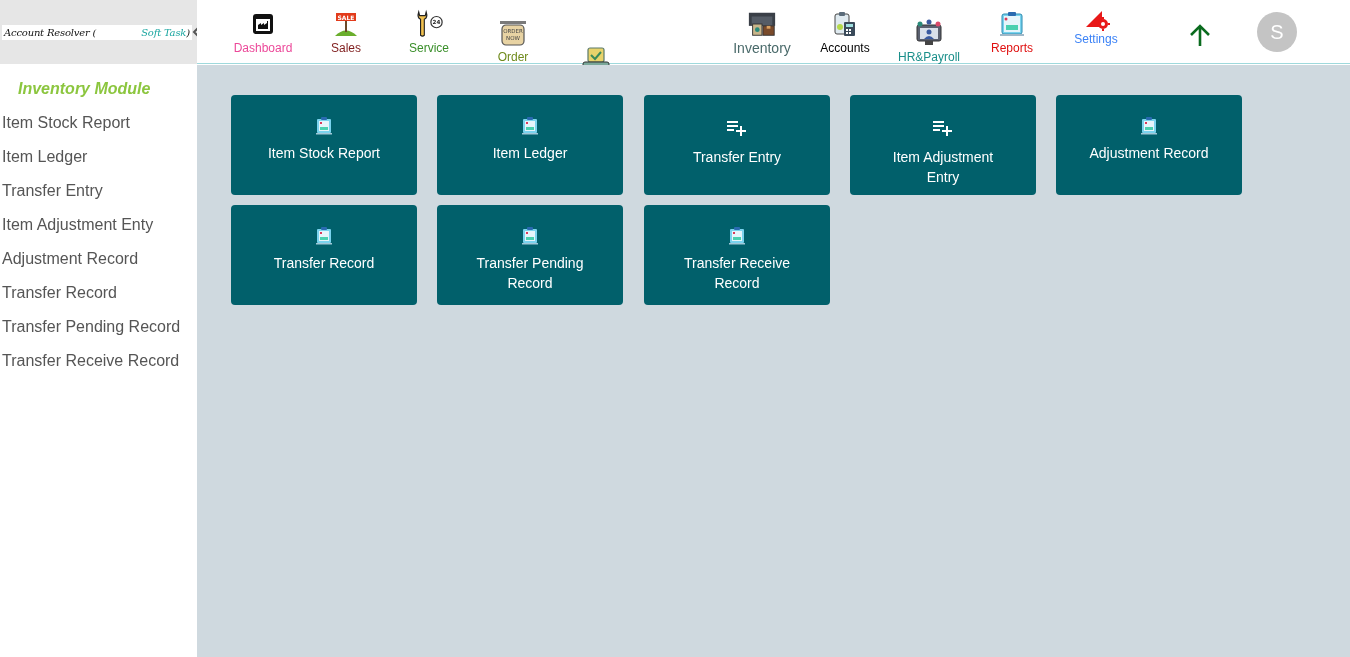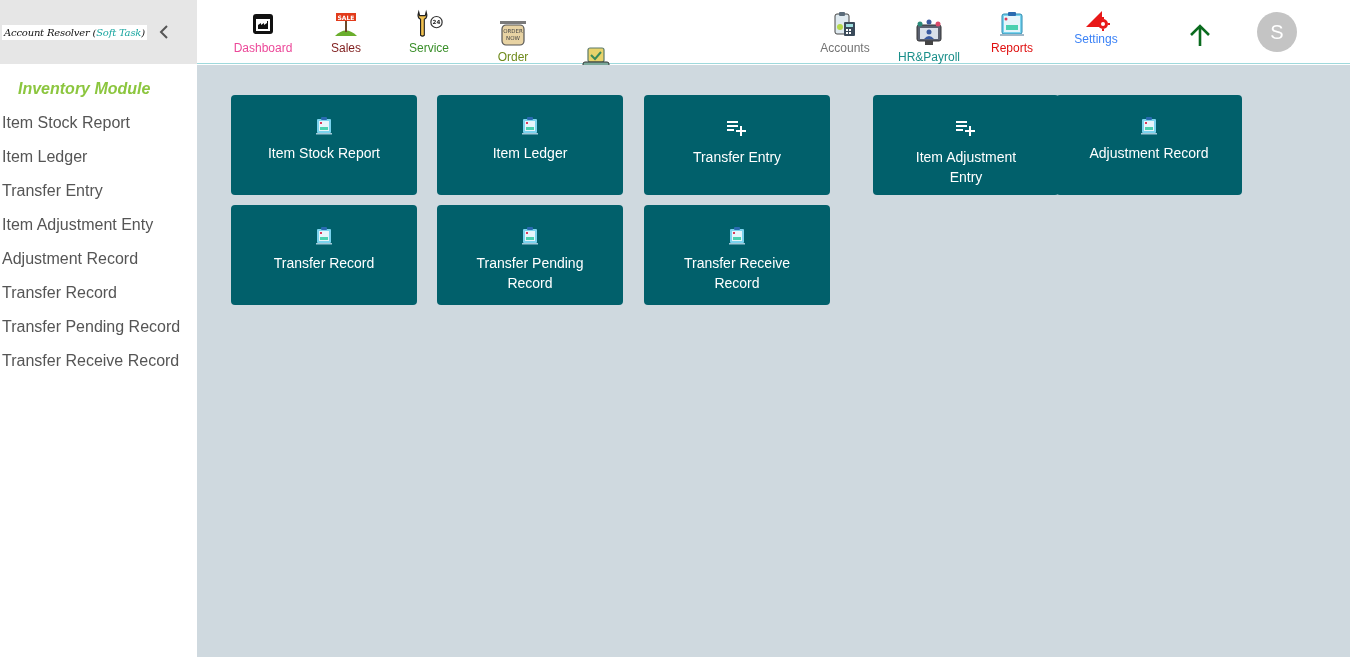--- a/index.html
+++ b/index.html
@@ -3,21 +3,21 @@
 <meta charset="utf-8">
 <style>
   * { box-sizing: border-box; margin: 0; padding: 0; }
   html, body { width: 1350px; height: 657px; overflow: hidden; background: #ffffff; font-family: "Liberation Sans", sans-serif; }
   .app { position: relative; width: 1350px; height: 657px; }
 
   
   .sidebar { position: absolute; left: 0; top: 0; width: 197px; height: 657px; background: #ffffff; }
   .brand-bar { height: 64px; background: #e6e6e6; display: flex; align-items: center; justify-content: space-between; padding: 0 27px 0 2px; }
   .brand { background: #ffffff; padding: 2px 2px; font-family: "DejaVu Serif", serif; font-style: italic; font-size: 10px; color: #111; white-space: nowrap; letter-spacing: -0.2px; }
-  .brand .soft { color: #1aa6a0; }
+  .brand .soft { color: #1aa6a0; padding-left: 45px; }
   .collapse-btn { width: 12px; height: 16px; display: flex; align-items: center; justify-content: center; cursor: pointer; }
   .module-title { margin-top: 15px; padding-left: 18px; font-size: 16px; font-weight: bold; font-style: italic; color: #8cc63f; height: 20px; line-height: 20px; }
   .side-menu { list-style: none; margin-top: 14px; }
   .side-menu li { padding-left: 2px; font-size: 16px; color: #555555; height: 34px; line-height: 20px; cursor: pointer; white-space: nowrap; }
 
   
   .topbar { position: absolute; left: 197px; top: 0; width: 1153px; height: 64px; background: #ffffff; border-bottom: 1px solid #9fd9dc; }
   .nav-item { position: absolute; top: 0; height: 64px; display: flex; flex-direction: column; align-items: center; cursor: pointer; }
   .nav-item .ico { width: 30px; height: 30px; margin-top: 9px; display: flex; align-items: center; justify-content: center; }
   .nav-item .lbl { font-size: 12px; margin-top: 2px; white-space: nowrap; }
@@ -113,36 +113,49 @@
             <rect x="7" y="2" width="16" height="14" rx="2" fill="#e8d36b" stroke="#5a7a6a" stroke-width="1.2"></rect>
             <path d="M10 9 L14 13 L20 6" fill="none" stroke="#3a8a5a" stroke-width="2"></path>
             <rect x="2" y="16" width="26" height="10" rx="2" fill="#7aa89a" stroke="#333" stroke-width="1"></rect>
             <text x="15" y="23.5" font-size="5" font-family="DejaVu Sans, sans-serif" font-weight="bold" fill="#222" text-anchor="middle">INSTOCK</text>
           </svg>
         </div>
       <div class="lbl" style="color:#a0741a">Purchase</div>
     </div>
 
 
+    <div class="nav-item" style="left:535px;width:60px;">
+      <div class="ico">
+          <svg width="32" height="28" viewBox="0 0 32 28">
+            <rect x="2" y="2" width="28" height="14" fill="#3a3f47"></rect>
+            <rect x="5" y="6" width="22" height="10" fill="#555c66"></rect>
+            <rect x="6" y="14" width="10" height="12" fill="#c9b58a" stroke="#333" stroke-width="1"></rect>
+            <circle cx="11" cy="20" r="2.5" fill="#2a8a7a"></circle>
+            <rect x="17" y="16" width="12" height="10" fill="#7a4a2a" stroke="#333" stroke-width="1"></rect>
+            <rect x="21" y="16" width="4" height="3" fill="#d9a060"></rect>
+          </svg>
+        </div>
+      <div class="lbl" style="color:#4a6a6a;font-size:14px;margin-top:1px;">Inventory</div>
+    </div>
 
     <div class="nav-item" style="left:620px;width:56px;">
       <div class="ico">
           <svg width="28" height="28" viewBox="0 0 28 28">
             <rect x="4" y="4" width="14" height="20" rx="2" fill="#dfeaf0" stroke="#444" stroke-width="1"></rect>
             <rect x="8" y="2" width="6" height="4" rx="1" fill="#5a6b7a"></rect>
             <circle cx="9" cy="17" r="3" fill="#b5d94a"></circle>
             <rect x="13" y="12" width="11" height="14" rx="1" fill="#3a4a5a"></rect>
             <rect x="15" y="14" width="7" height="3" fill="#9fe0e0"></rect>
             <rect x="15" y="19" width="2" height="2" fill="#fff"></rect>
             <rect x="18" y="19" width="2" height="2" fill="#fff"></rect>
             <rect x="15" y="22" width="2" height="2" fill="#fff"></rect>
             <rect x="18" y="22" width="2" height="2" fill="#fff"></rect>
           </svg>
         </div>
-      <div class="lbl" style="color:#737373">Accounts</div>
+      <div class="lbl" style="color:#000000">Accounts</div>
     </div>
 
     <div class="nav-item" style="left:698px;width:68px;justify-content:flex-end;">
       <div class="ico">
           <svg width="30" height="28" viewBox="0 0 30 28">
             <rect x="3" y="6" width="24" height="16" rx="2" fill="#5a6070" stroke="#333" stroke-width="1"></rect>
             <rect x="6" y="9" width="18" height="11" fill="#d9e0ea"></rect>
             <circle cx="15" cy="13" r="2.5" fill="#3a5aa0"></circle>
             <path d="M10 20 Q15 14 20 20" fill="#3a5aa0"></path>
             <circle cx="6" cy="5" r="2.5" fill="#2a8a7a"></circle>
@@ -217,21 +230,21 @@
       <div class="tlbl">Item Ledger</div>
     </div>
     <div class="tile plus" style="left:447px;top:30px;">
       <div class="tico">
           <svg width="22" height="16" viewBox="0 0 22 16">
             <path d="M1 2 H12 M1 6 H12 M1 10 H8 M15 6 V16 M10 11 H20" stroke="#fff" stroke-width="2"></path>
           </svg>
         </div>
       <div class="tlbl">Transfer Entry</div>
     </div>
-    <div class="tile plus" style="left:676px;top:30px;">
+    <div class="tile plus" style="left:653px;top:30px;">
       <div class="tico">
           <svg width="22" height="16" viewBox="0 0 22 16">
             <path d="M1 2 H12 M1 6 H12 M1 10 H8 M15 6 V16 M10 11 H20" stroke="#fff" stroke-width="2"></path>
           </svg>
         </div>
       <div class="tlbl">Item Adjustment Entry</div>
     </div>
     <div class="tile" style="left:859px;top:30px;">
       <div class="tico">
           <svg width="20" height="20" viewBox="0 0 20 20">

